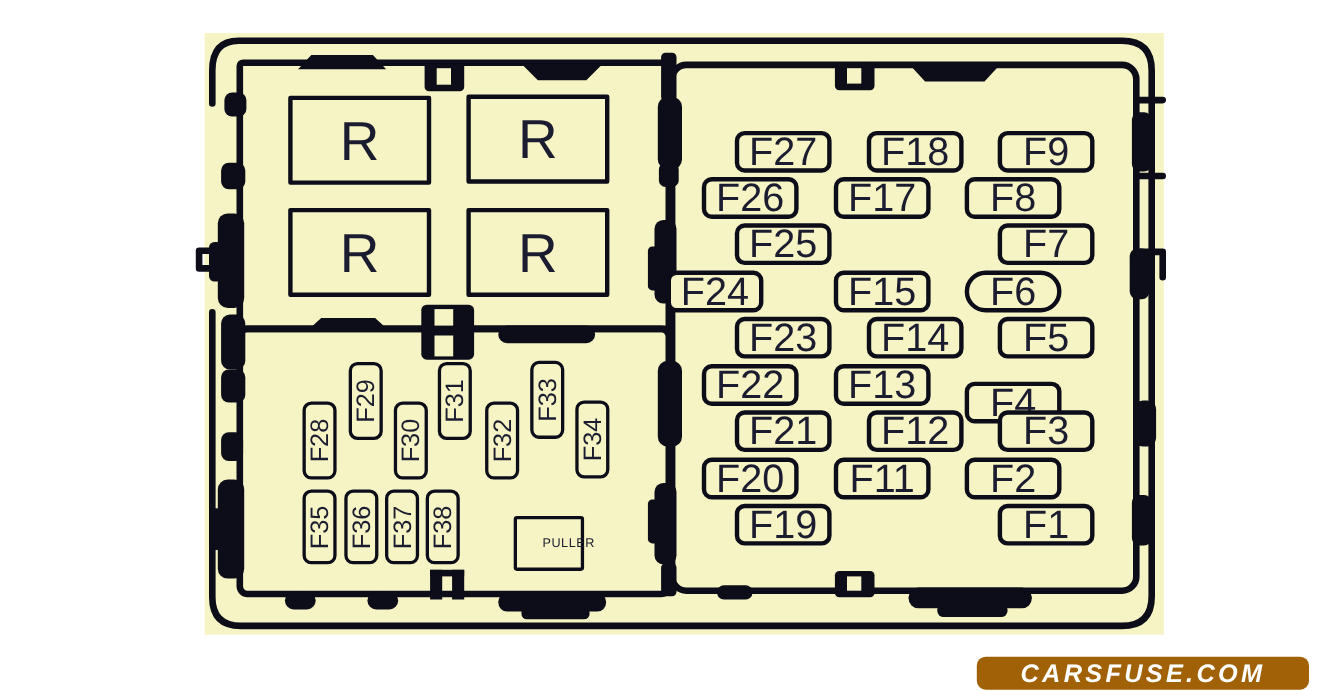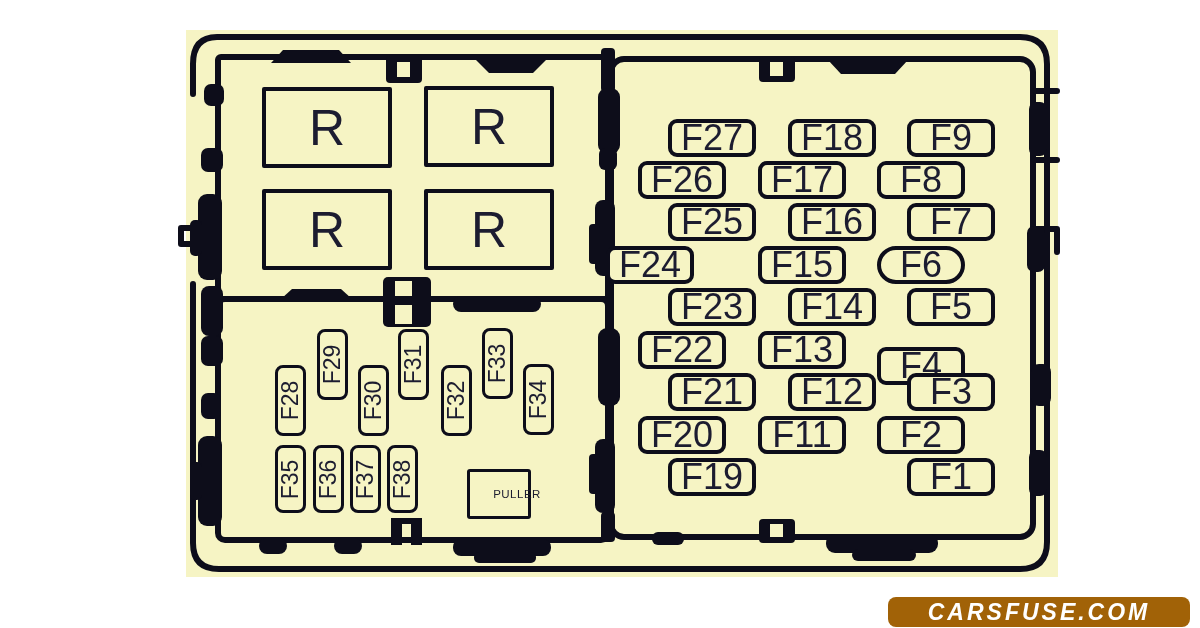--- a/index.html
+++ b/index.html
@@ -173,21 +173,20 @@
 
   <div class="box fuse-h" style="left:668px;top:119px;">F27</div>
   <div class="box fuse-h" style="left:788px;top:119px;">F18</div>
   <div class="box fuse-h" style="left:907px;top:119px;">F9</div>
 
   <div class="box fuse-h" style="left:638px;top:161px;">F26</div>
   <div class="box fuse-h" style="left:758px;top:161px;">F17</div>
   <div class="box fuse-h" style="left:877px;top:161px;text-align:right;">F8</div>
 
   <div class="box fuse-h" style="left:668px;top:203px;">F25</div>
-  <div class="box fuse-h" style="left:788px;top:203px;">F16</div>
   <div class="box fuse-h" style="left:907px;top:203px;">F7</div>
 
   <div class="box fuse-h" style="left:606px;top:246px;">F24</div>
   <div class="box fuse-h" style="left:758px;top:246px;">F15</div>
   <div class="box fuse-h" style="left:877px;top:246px;border-radius:19px;">F6</div>
 
   <div class="box fuse-h" style="left:668px;top:288px;">F23</div>
   <div class="box fuse-h" style="left:788px;top:288px;">F14</div>
   <div class="box fuse-h" style="left:907px;top:288px;">F5</div>
 

